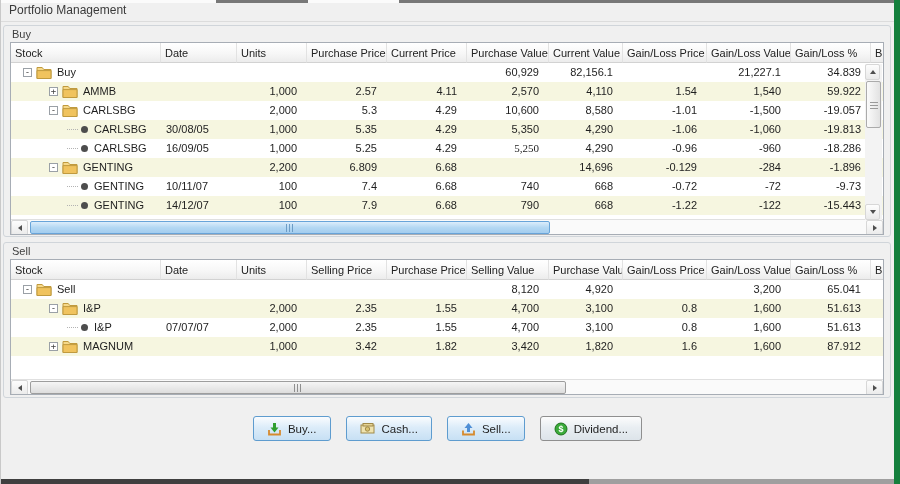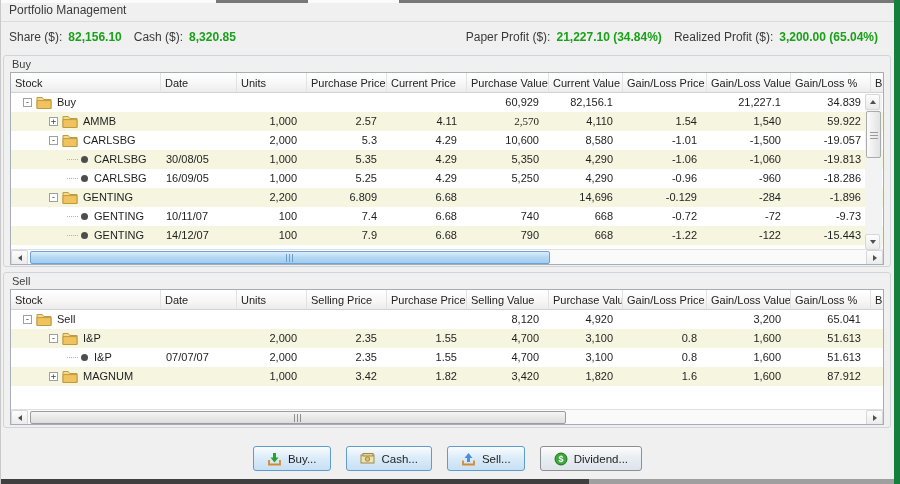--- a/index.html
+++ b/index.html
@@ -59,34 +59,20 @@
 
 <div class="app">
 
   <div class="edge-strip top-strip">
     <div class="seg" style="left:215px;width:92px;background:#787878;"></div>
     <div class="seg" style="left:398px;width:502px;background:#787878;"></div>
   </div>
 
   <div class="titlebar">Portfolio Management</div>
 
-  <div class="summary">
-    <div class="sumgrp">
-      <span class="sumlbl">Share ($):</span>
-      <span class="sumval green" style="color: rgb(26, 161, 26);">82,156.10</span>
-      <span class="sumlbl">Cash ($):</span>
-      <span class="sumval green" style="color: rgb(26, 161, 26);">8,320.85</span>
-    </div>
-    <div class="sumgrp">
-      <span class="sumlbl">Paper Profit ($):</span>
-      <span class="sumval green" style="color: rgb(26, 161, 26);">21,227.10 (34.84%)</span>
-      <span class="sumlbl">Realized Profit ($):</span>
-      <span class="sumval green" style="color: rgb(26, 161, 26);">3,200.00 (65.04%)</span>
-    </div>
-  </div>
 
   <div class="groupbox" style="height:212px;">
     <div class="gb-label">Buy</div>
     <div class="tablewrap" style="height:193px;">
       <div id="buy-grid">
           <div class="row header-row">
             <div class="cell hcell" style="width: 150px;">Stock</div>
             <div class="cell hcell" style="width: 76px;">Date</div>
             <div class="cell hcell" style="width: 70px;">Units</div>
             <div class="cell hcell" style="width: 80px;">Purchase Price</div>
@@ -129,21 +115,21 @@
                     <path d="M1 1.5 h5.2 l1.6 2 H15 v9 H1 z" fill="#f6d98a" stroke="#c09a3e" stroke-width="1"></path>
                     <path d="M1 4.6 h14 v7.9 H1 z" fill="#f0c35e" stroke="#c09a3e" stroke-width="1"></path>
                   </svg>
                 </span>
                 <span class="stock-label">AMMB</span>
               </div>
               <div class="cell txt" style="width: 76px;"></div>
               <div class="cell num" style="width: 70px;">1,000</div>
               <div class="cell num" style="width: 80px;">2.57</div>
               <div class="cell num" style="width: 80px;">4.11</div>
-              <div class="cell num" style="width: 82px; font-family: Liberation Serif, serif;">2,570</div>
+              <div class="cell num" style="width: 82px;">2,570</div>
               <div class="cell num" style="width: 74px;">4,110</div>
               <div class="cell num" style="width: 84px;">1.54</div>
               <div class="cell num" style="width: 84px;">1,540</div>
               <div class="cell num" style="width: 80px;">59.922</div>
               <div class="cell txt" style="width: 46px;"></div>
             </div>
             <div class="data-row row">
               <div class="cell treecell" style="width: 150px; padding-left: 38px;">
                 <span class="expander">-</span>
                 <span class="foldwrap">
@@ -185,21 +171,21 @@
             <div class="data-row row">
               <div class="cell treecell" style="width: 150px; padding-left: 56px;">
                 <span class="stub"></span>
                 <span class="bullet"></span>
                 <span class="stock-label">CARLSBG</span>
               </div>
               <div class="cell txt" style="width: 76px;">16/09/05</div>
               <div class="cell num" style="width: 70px;">1,000</div>
               <div class="cell num" style="width: 80px;">5.25</div>
               <div class="cell num" style="width: 80px;">4.29</div>
-              <div class="cell num" style="width: 82px;">5,250</div>
+              <div class="cell num" style="width: 82px; font-family: Liberation Serif, serif;">5,250</div>
               <div class="cell num" style="width: 74px;">4,290</div>
               <div class="cell num" style="width: 84px;">-0.96</div>
               <div class="cell num" style="width: 84px; text-align: right;">-960</div>
               <div class="cell num" style="width: 80px;">-18.286</div>
               <div class="cell txt" style="width: 46px;"></div>
             </div>
             <div class="data-row row stripe">
               <div class="cell treecell" style="width: 150px; padding-left: 38px;">
                 <span class="expander">-</span>
                 <span class="foldwrap">

